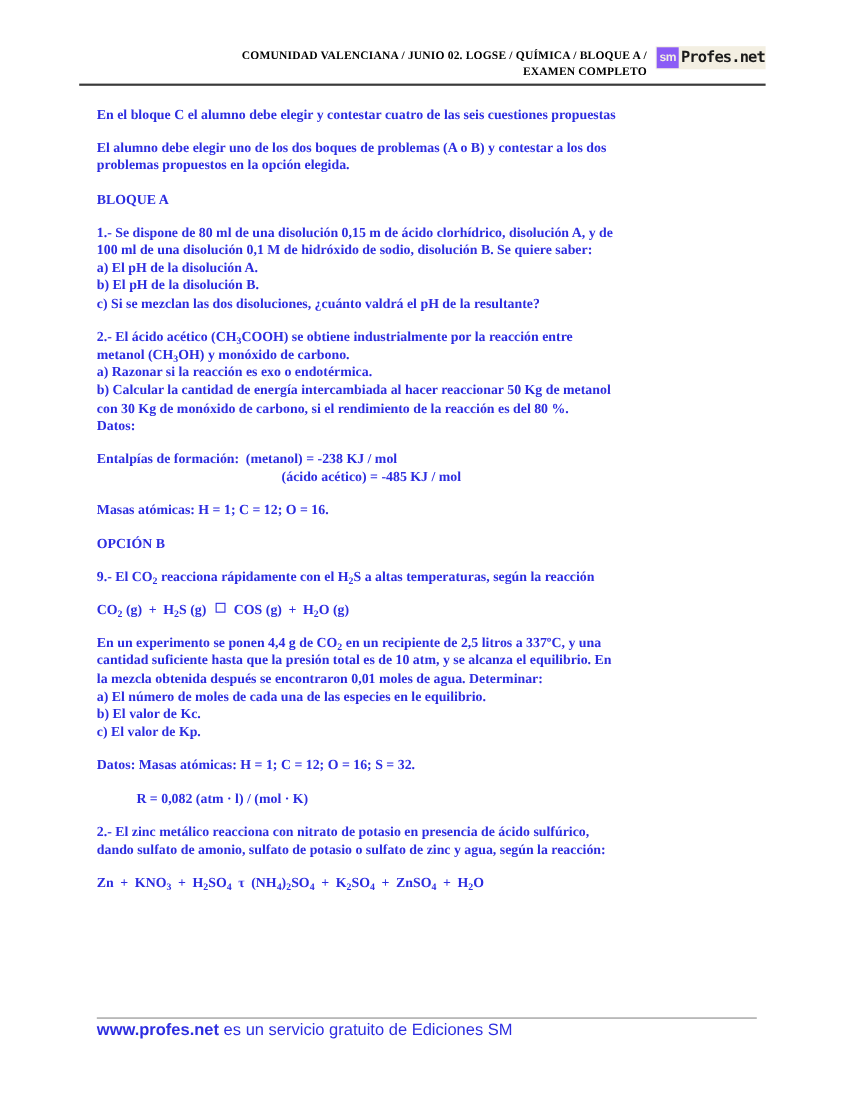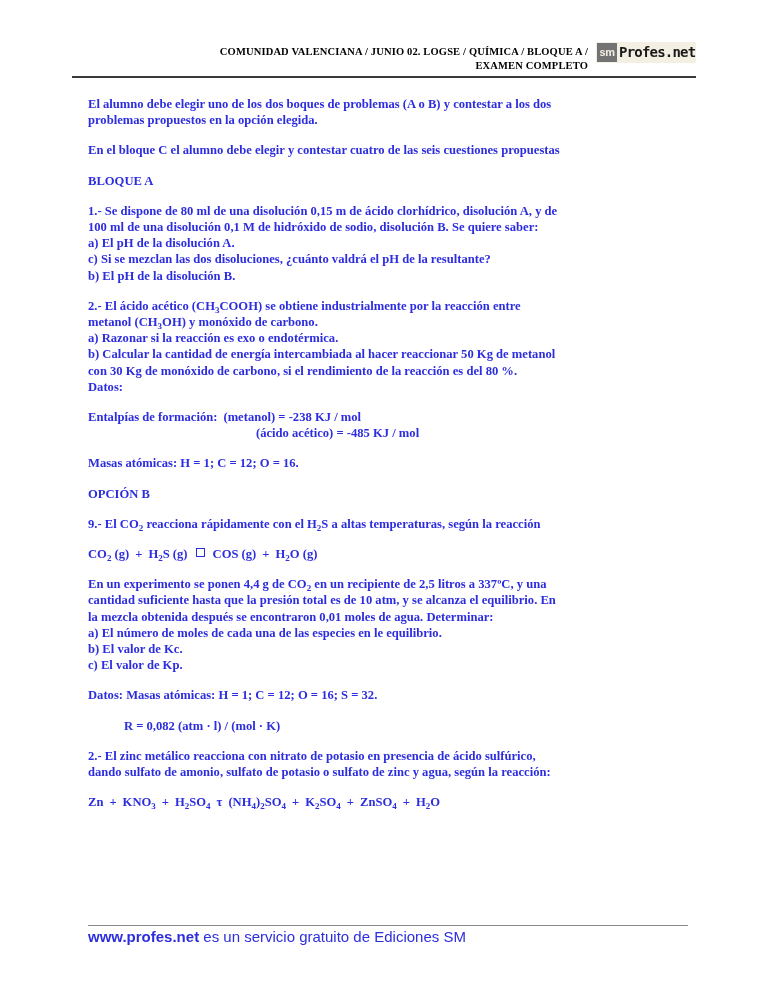--- a/index.html
+++ b/index.html
@@ -55,21 +55,21 @@
     height: 21px;
     background: #f3efe2;
     display: flex;
     align-items: center;
     position: relative;
     top: -2px;
   }
   .logo-sm {
     width: 20px;
     height: 19px;
-    background: #737373;
+    background: #8b5cf6;
     color: #f3efe2;
     font-family: "Liberation Sans", sans-serif;
     font-weight: bold;
     font-size: 11px;
     line-height: 19px;
     text-align: center;
     letter-spacing: -0.5px;
     margin-left: 1px;
   }
   .logo-word {
@@ -164,38 +164,38 @@
         <div class="logo-sm">sm</div>
         <div class="logo-word">Profes.net</div>
       </div>
     </div>
   </div>
   <div class="header-rule"></div>
 
   <div class="content">
 
     <div class="blk">
+      <span class="ln">En el bloque C el alumno debe elegir y contestar cuatro de las seis cuestiones propuestas</span>
+    </div>
+
+    <div class="blk">
       <span class="ln">El alumno debe elegir uno de los dos boques de problemas (A o B) y contestar a los dos</span>
       <span class="ln">problemas propuestos en la opción elegida.</span>
-    </div>
-
-    <div class="blk">
-      <span class="ln">En el bloque C el alumno debe elegir y contestar cuatro de las seis cuestiones propuestas</span>
     </div>
 
     <div class="blk">
       <span class="ln">BLOQUE A</span>
     </div>
 
     <div class="blk">
       <span class="ln">1.- Se dispone de 80 ml de una disolución 0,15 m de ácido clorhídrico, disolución A, y de</span>
       <span class="ln">100 ml de una disolución 0,1 M de hidróxido de sodio, disolución B. Se quiere saber:</span>
       <span class="ln">a) El pH de la disolución A.</span>
+      <span class="ln">b) El pH de la disolución B.</span>
       <span class="ln">c) Si se mezclan las dos disoluciones, ¿cuánto valdrá el pH de la resultante?</span>
-      <span class="ln">b) El pH de la disolución B.</span>
     </div>
 
     <div class="blk">
       <span class="ln"><span>2.- El ácido acético (CH</span><sub>3</sub><span>COOH) se obtiene industrialmente por la reacción entre</span></span>
       <span class="ln"><span>metanol (CH</span><sub>3</sub><span>OH) y monóxido de carbono.</span></span>
       <span class="ln">a) Razonar si la reacción es exo o endotérmica.</span>
       <span class="ln">b) Calcular la cantidad de energía intercambiada al hacer reaccionar 50 Kg de metanol</span>
       <span class="ln">con 30 Kg de monóxido de carbono, si el rendimiento de la reacción es del 80 %.</span>
       <span class="ln">Datos:</span>
     </div>

